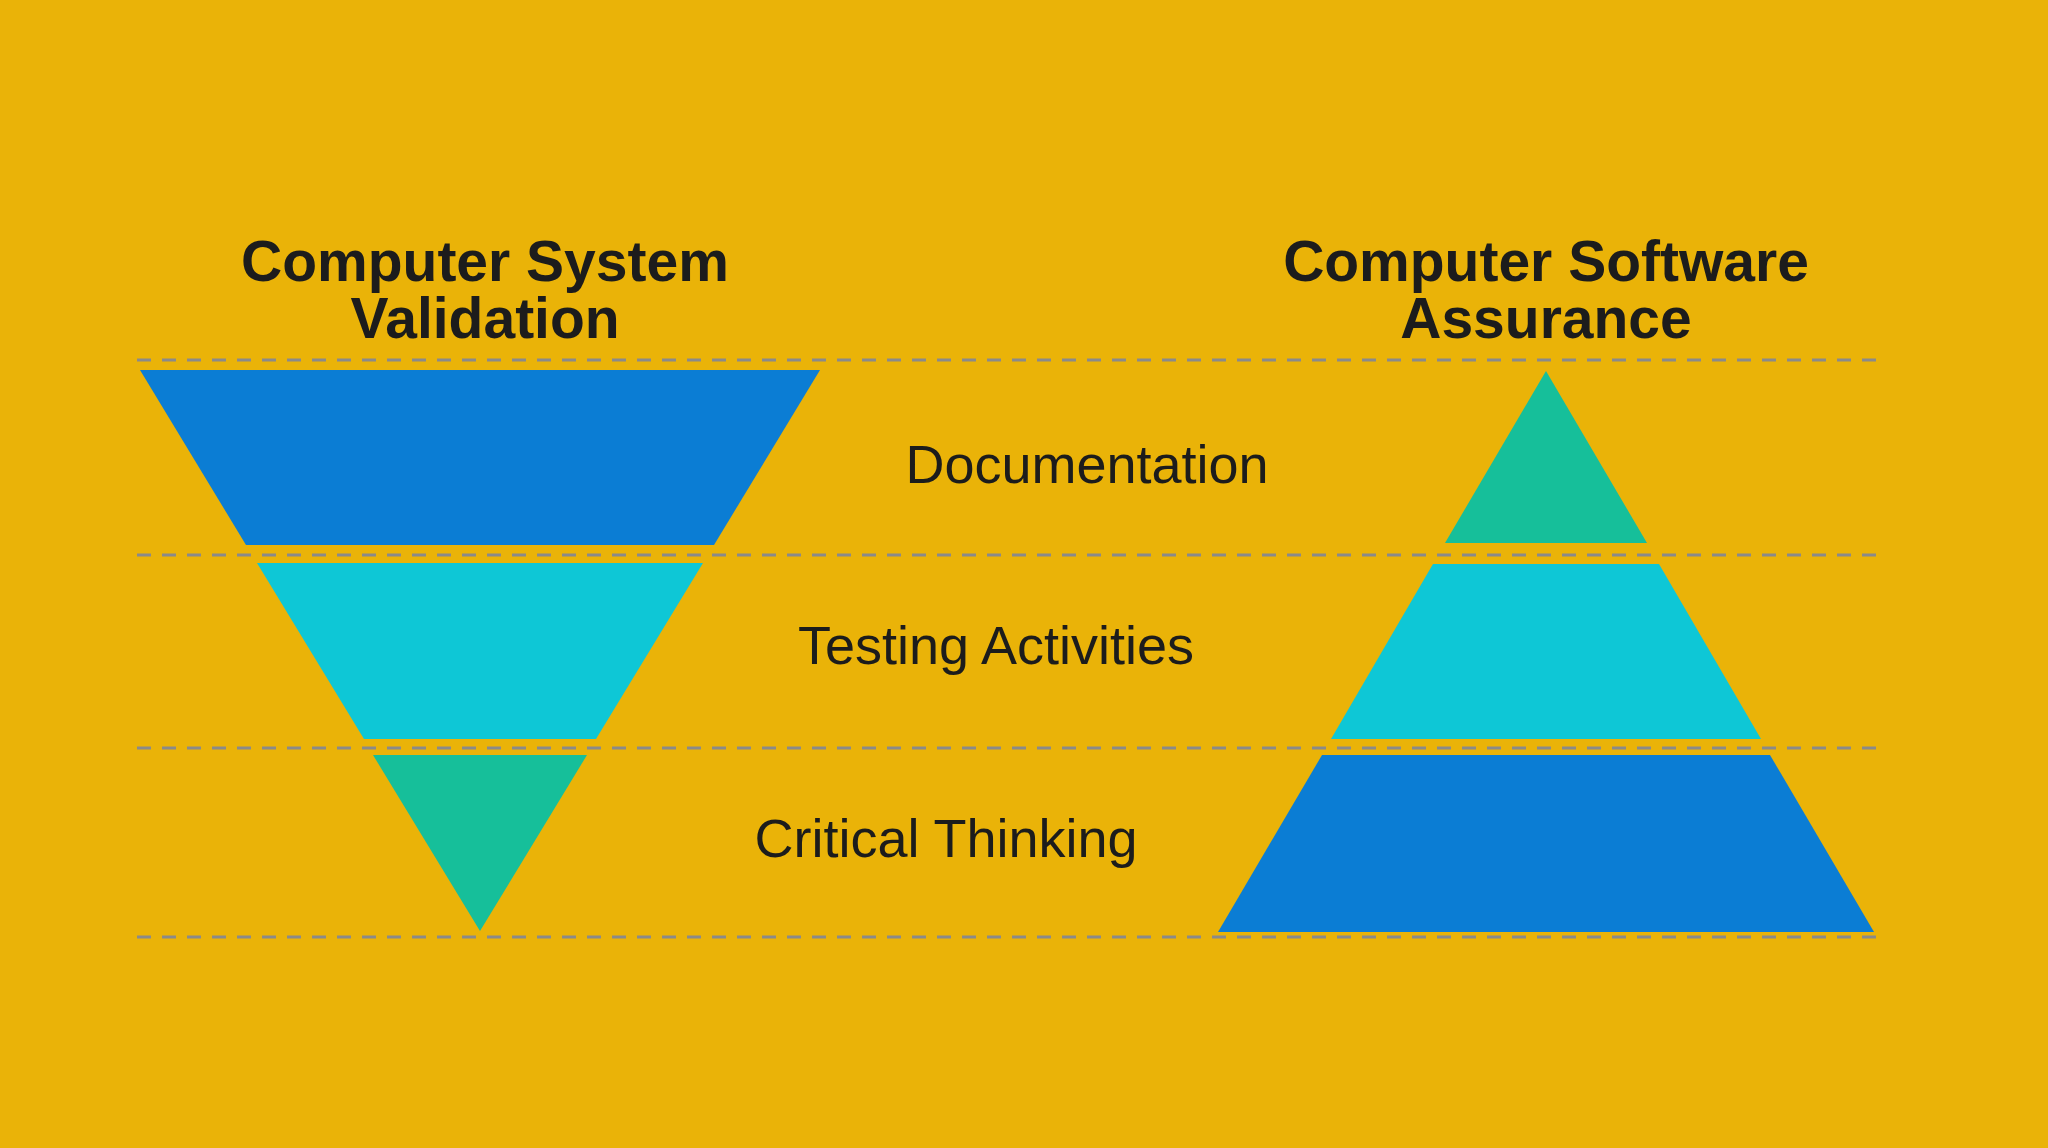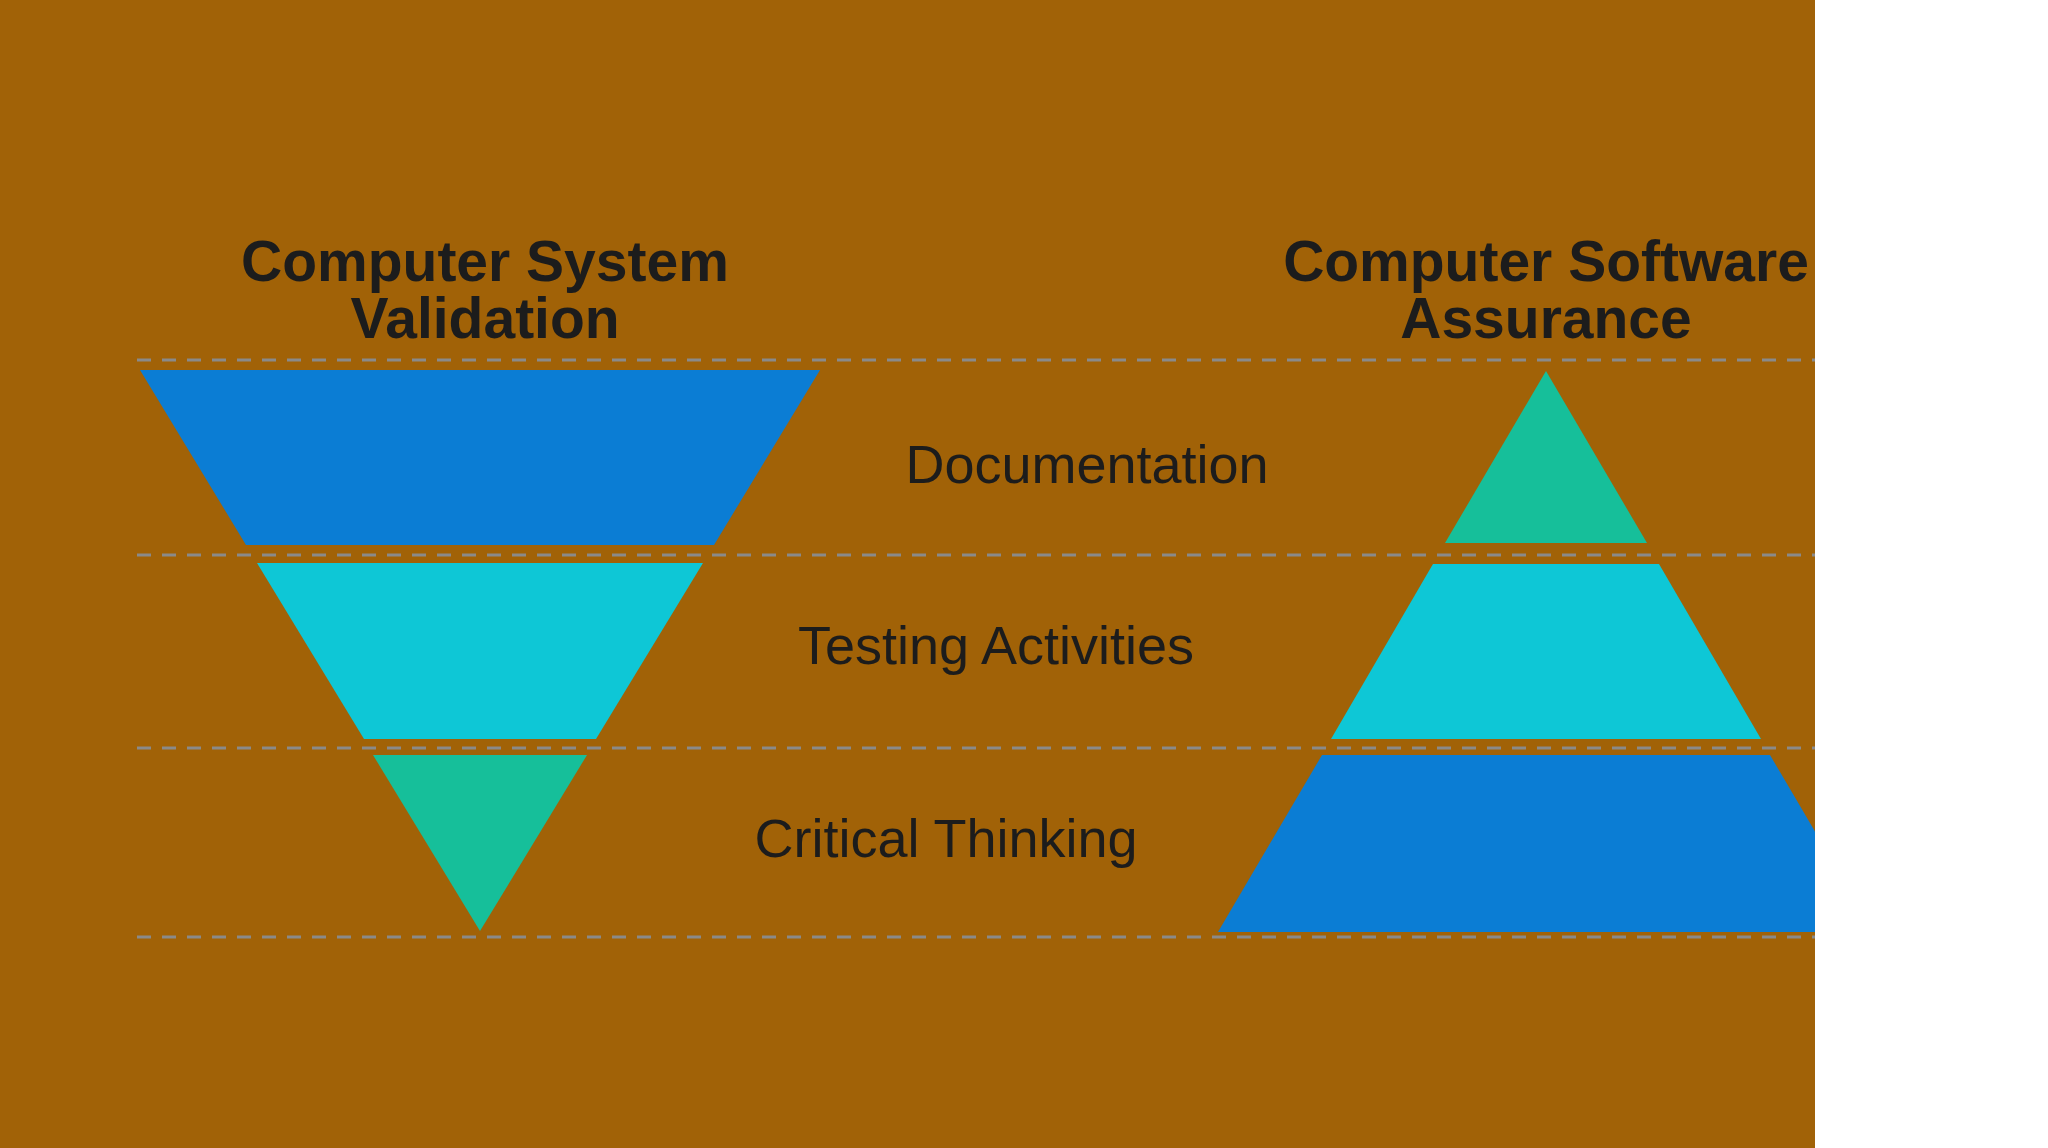--- a/index.html
+++ b/index.html
@@ -2,23 +2,23 @@
 <html><head>
 <meta charset="utf-8">
 <style>
   html, body {
     margin: 0;
     padding: 0;
     background: #ffffff;
   }
   .stage {
     position: relative;
-    width: 1815px;
+    width: 2048px;
     height: 1148px;
-    background: #a16207;
+    background: #eab308;
     overflow: hidden;
     font-family: "Liberation Sans", "DejaVu Sans", sans-serif;
   }
   svg.diagram {
     position: absolute;
     left: 0;
     top: 0;
     display: block;
   }
   text.title {

